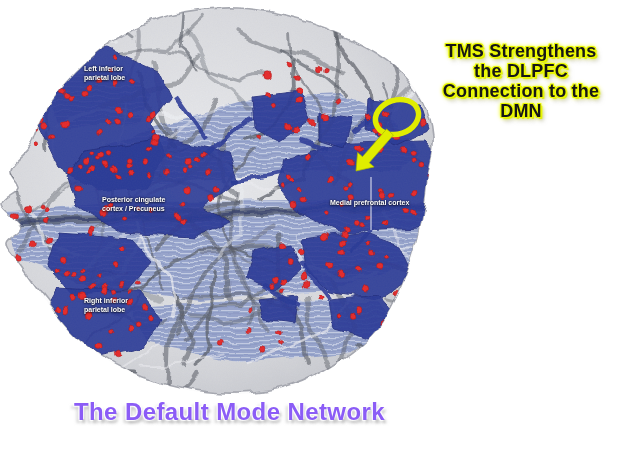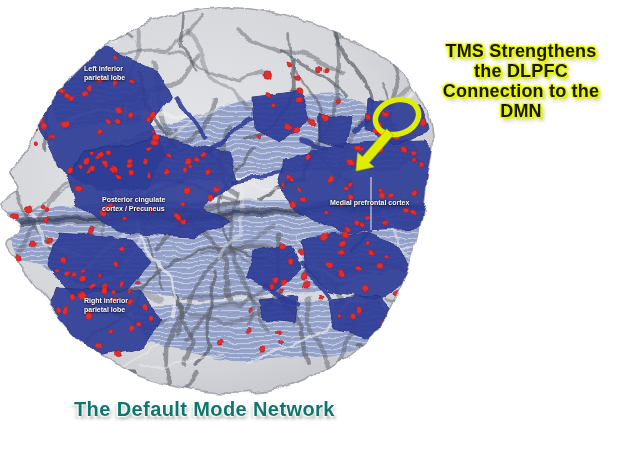--- a/index.html
+++ b/index.html
@@ -8,22 +8,22 @@
   #brain-svg{position:absolute;left:0;top:0;}
   .brain-label{position:absolute;color:#ffffff;font-size:7px;font-weight:bold;line-height:1.3;
 ue               text-align:center;text-shadow:0 0 2px rgba(0,0,0,.85),0 1px 2px rgba(0,0,0,.6);
                white-space:nowrap;}
   #headline{position:absolute;left:418px;top:41px;width:206px;text-align:center;
             font-size:18px;font-weight:bold;line-height:20px;color:#161616;letter-spacing:.2px;
             text-shadow:
               0 0 2px #ecf900,0 0 4px #ecf900,0 0 5px #e9f600,
               1px 1px 0 #ecf900,-1px -1px 0 #ecf900,1px -1px 0 #ecf900,-1px 1px 0 #ecf900,
               2px 2px 1px #dcec00,3px 4px 4px rgba(140,140,110,.55);}
-  #caption{position:absolute;left:74px;top:398px;font-size:20px;font-weight:600;
-           color:#0f766e;letter-spacing:.4px;
+  #caption{position:absolute;left:74px;top:398px;font-size:24px;font-weight:600;
+           color:#8b5cf6;letter-spacing:.4px;
            text-shadow:
              -1px -1px 1px rgba(255,255,255,.95),1px -1px 1px rgba(255,255,255,.95),
              -1px 1px 1px rgba(255,255,255,.95),0 0 5px rgba(255,255,255,.9),
              2px 3px 3px rgba(160,160,160,.75),-3px 3px 3px rgba(185,185,185,.6); text-align: center;}
 </style>
 </head>
 <body>
 
 <div id="stage">
 

